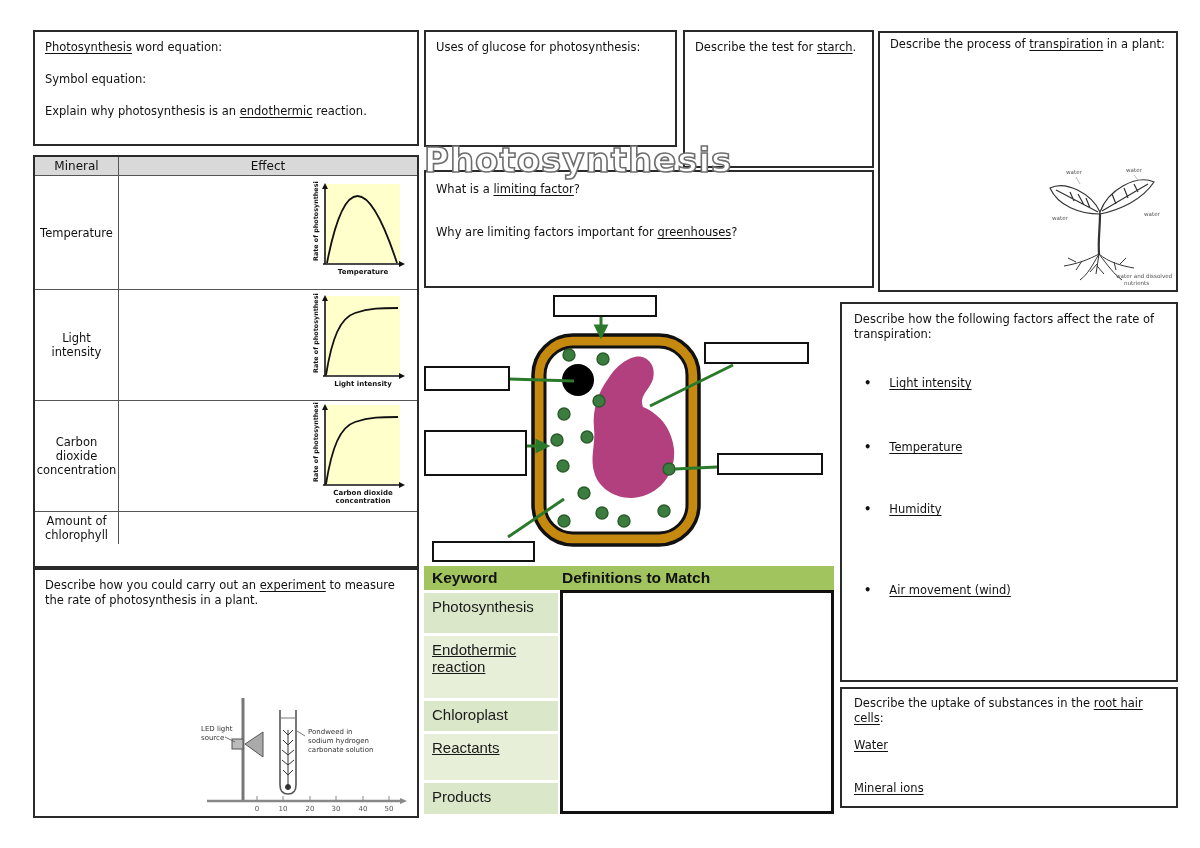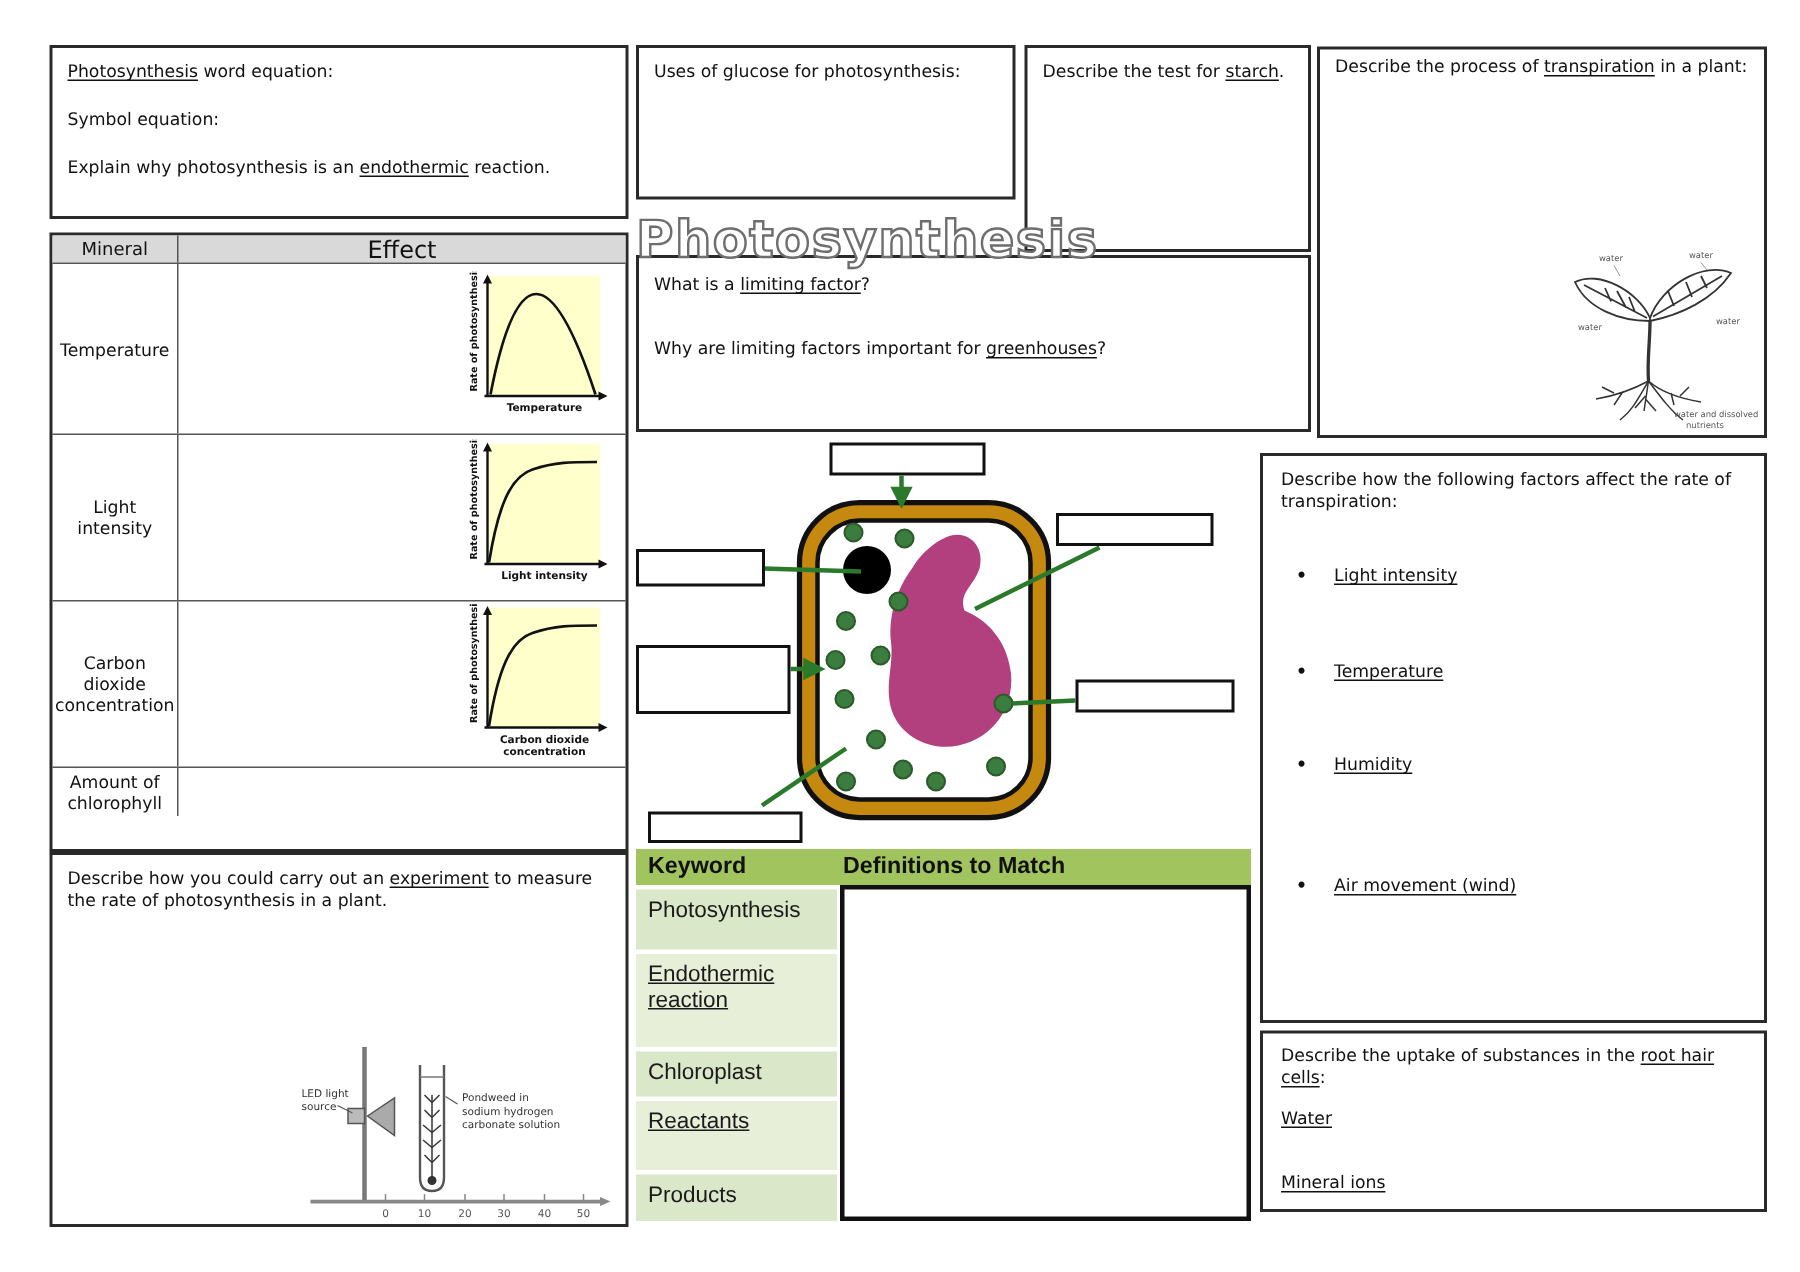--- a/index.html
+++ b/index.html
@@ -43,21 +43,21 @@
 
   <div class="wbox" style="left:33px;top:30px;width:386px;height:116px;padding:8px 10px;">
     <div class="wtext" style="margin-bottom:17px;"><span class="useg">Photosynthesis</span><span> word equation:</span></div>
     <div class="wtext" style="margin-bottom:17px;"><span>Symbol equation:</span></div>
     <div class="wtext"><span>Explain why photosynthesis is an </span><span class="useg">endothermic</span><span> reaction.</span></div>
   </div>
 
   <div class="ft">
     <div class="ft-head" style="height:18px;">
       <div class="ft-c1" style="font-size:12px;">Mineral</div>
-      <div class="ft-c2" style="justify-content:center;font-size:16px;text-align:center;">Effect</div>
+      <div class="ft-c2" style="justify-content:center;font-size:12px;text-align:center;">Effect</div>
     </div>
 
     <div class="ft-row" style="height:113px;">
       <div class="ft-c1">Temperature</div>
       <div class="ft-c2">
         <svg class="graph" width="104" height="104" viewBox="0 0 104 104">
           <rect x="19" y="3" width="74" height="79" fill="#FFFFCC"></rect>
           <line class="gax" x1="18" y1="83" x2="18" y2="6"></line>
           <polygon points="18,2 15,8 21,8" fill="#111"></polygon>
           <line class="gax" x1="16" y1="83" x2="94" y2="83"></line>
@@ -158,21 +158,21 @@
         <text x="222" y="241">0</text>
         <text x="248" y="241">10</text>
         <text x="275" y="241">20</text>
         <text x="301" y="241">30</text>
         <text x="328" y="241">40</text>
         <text x="354" y="241">50</text>
       </g>
     </svg>
   </div>
 
-  <div class="wbox" style="left:424px;top:30px;width:253px;height:103px;padding:8px 10px;">
+  <div class="wbox" style="left:424px;top:30px;width:253px;height:117px;padding:8px 10px;">
     <div class="wtext">Uses of glucose for photosynthesis:</div>
   </div>
 
   <div id="title-photo">Photosynthesis</div>
 
   <div class="wbox" style="left:424px;top:170px;width:450px;height:118px;padding:10px 10px 0 10px;">
     <div class="wtext"><span>What is a </span><span class="useg">limiting factor</span><span>?</span></div>
     <div class="wtext" style="margin-top:28px;"><span>Why are limiting factors important for </span><span class="useg">greenhouses</span><span>?</span></div>
   </div>
 

